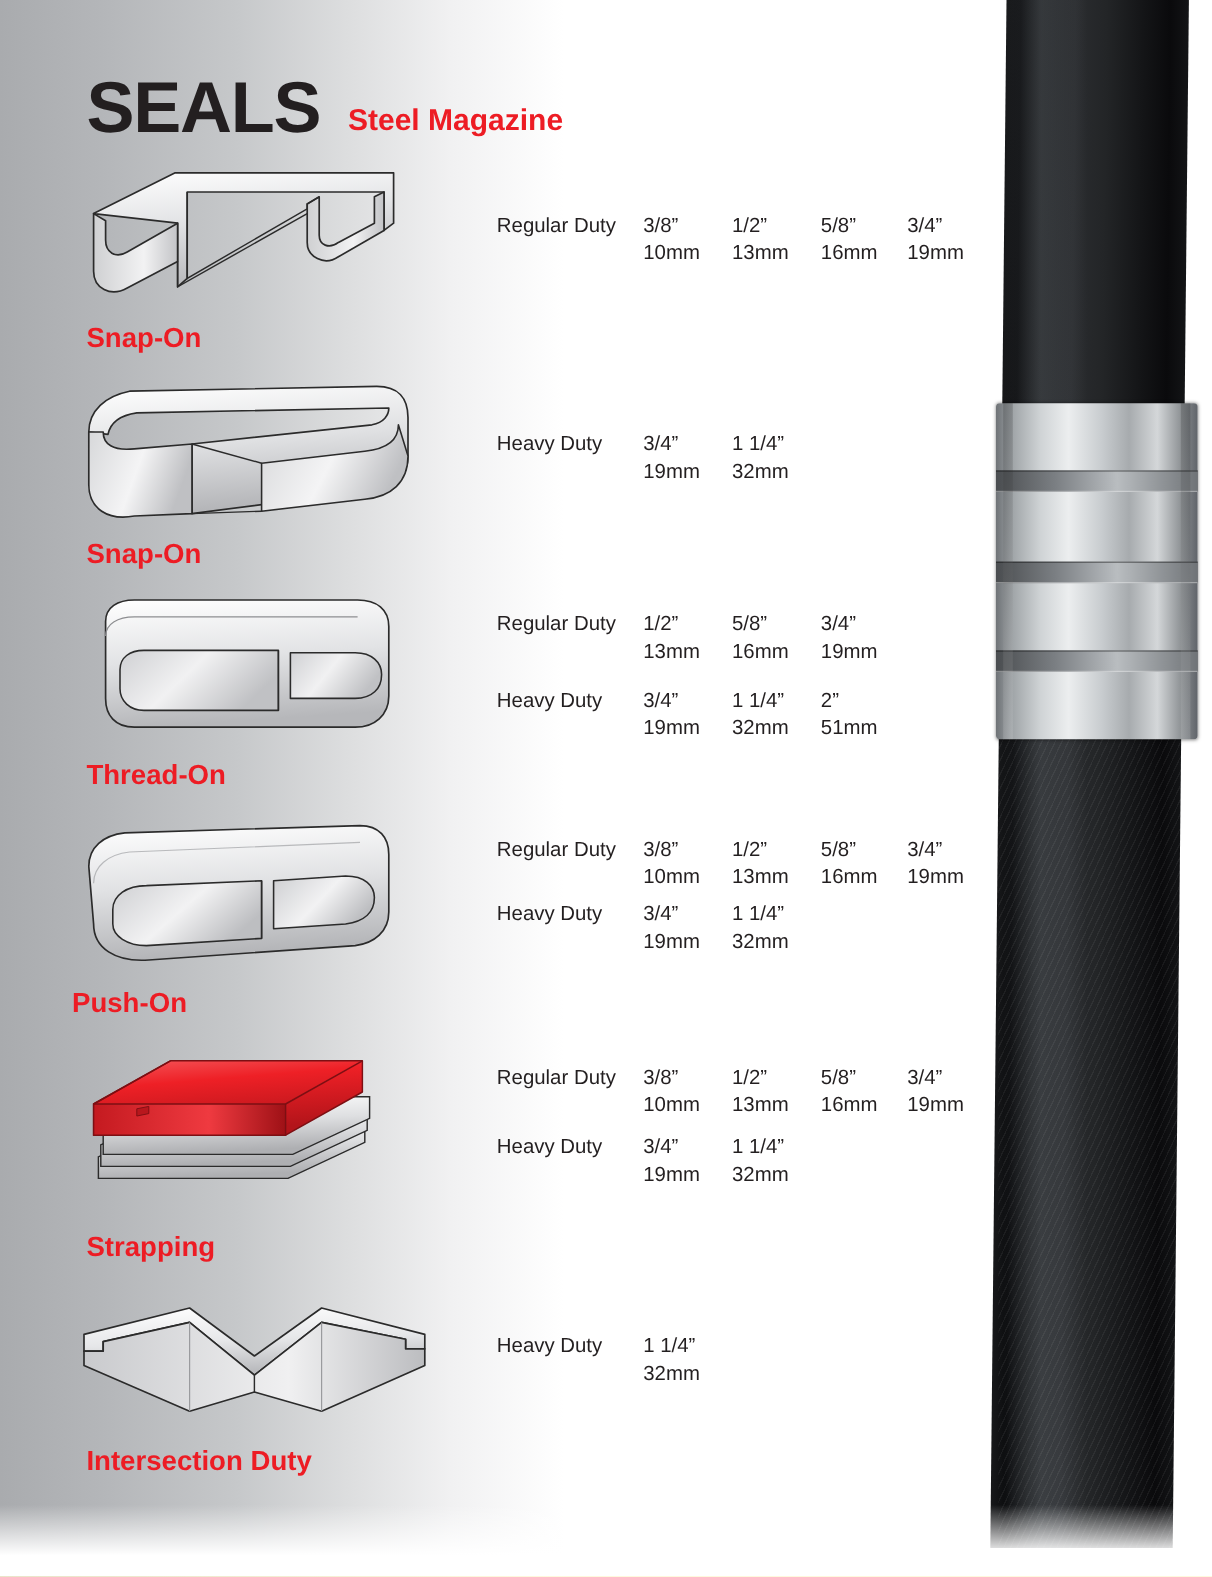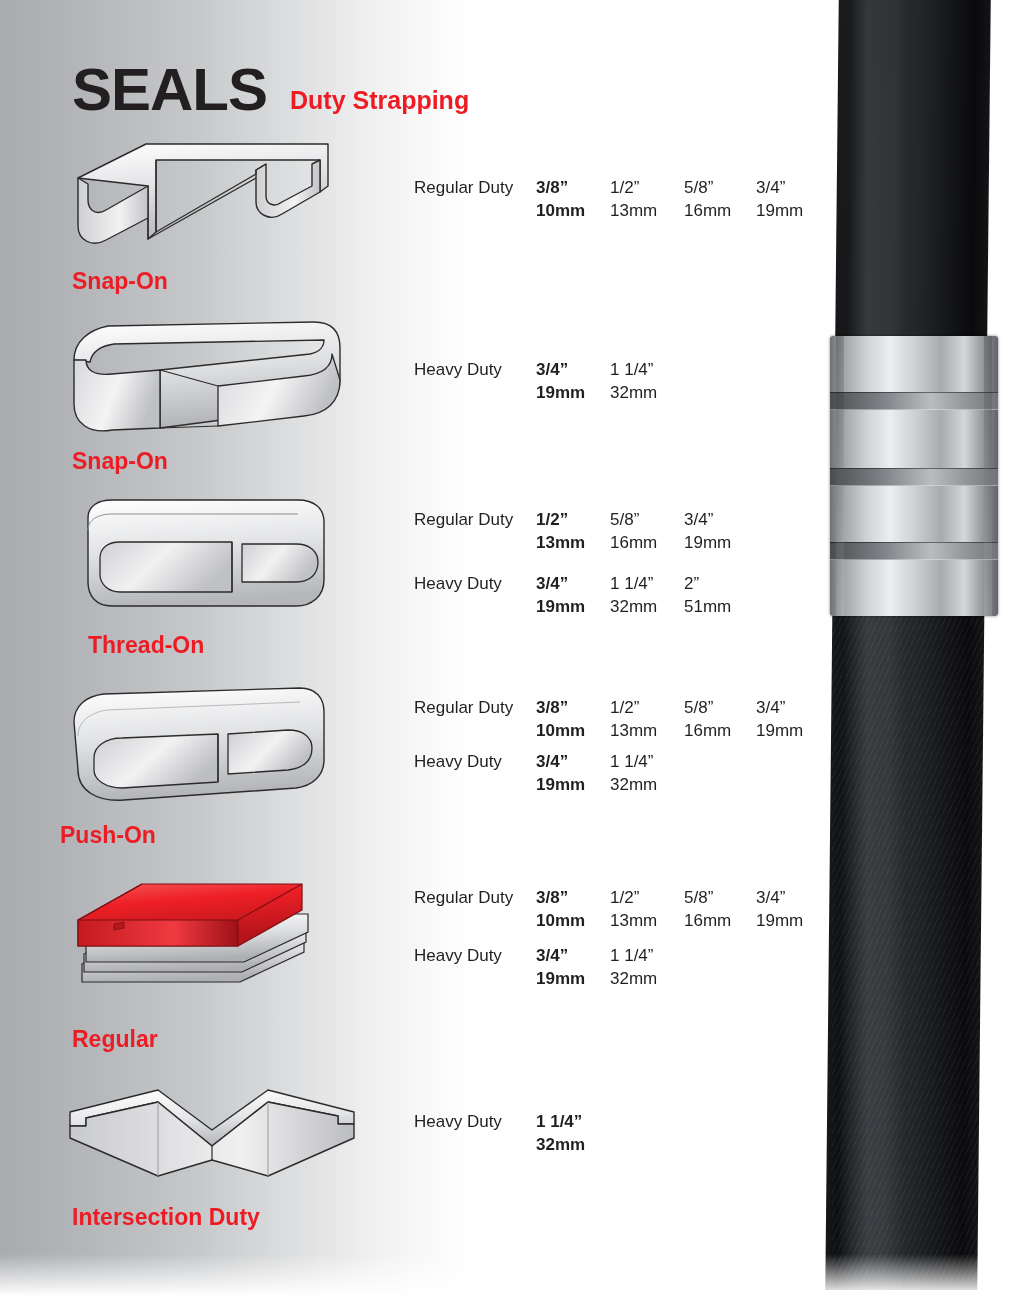--- a/index.html
+++ b/index.html
@@ -89,21 +89,21 @@
     position: absolute;
     left: 16px;
     top: 0;
     white-space: nowrap;
   }
   .spec-size {
     position: absolute;
     top: 0;
     white-space: nowrap;
   }
-  .c0 { left: 138px; font-weight: bold; }
+  .c0 { left: 138px; }
   .c1 { left: 212px; }
   .c2 { left: 286px; }
   .c3 { left: 358px; }
 
   
   #photo {
     position: absolute;
     left: 810px;
     top: 0;
     width: 200px;
@@ -158,21 +158,21 @@
 </style>
 </head>
 <body>
 
 <div id="page">
 
   <div id="bg-gradient"></div>
   <div id="bg-right"></div>
 
   <div id="title-seals">SEALS</div>
-  <div id="title-sub">Duty Strapping</div>
+  <div id="title-sub">Steel Magazine</div>
 
   <div class="row" style="top:140px;">
     <svg class="seal-art" style="left:70px; top:0;" width="270" height="120" viewBox="0 0 270 120">
       <defs>
         <linearGradient id="g1top" x1="0" y1="0" x2="0.25" y2="1">
           <stop offset="0%" stop-color="#ffffff"></stop>
           <stop offset="45%" stop-color="#e4e5e7"></stop>
           <stop offset="100%" stop-color="#b9babd"></stop>
         </linearGradient>
         <linearGradient id="g1side" x1="0" y1="0" x2="1" y2="0">
@@ -254,21 +254,21 @@
           <stop offset="50%" stop-color="#f1f1f2"></stop>
           <stop offset="100%" stop-color="#c0c1c4"></stop>
         </linearGradient>
       </defs>
       <path d="M6,22 C6,10 16,4 30,4 L216,4 C232,4 242,12 242,26 L242,84 C242,100 230,110 214,110 L30,110 C14,110 6,100 6,86 Z" fill="url(#g3top)" stroke="#2b2b2b" stroke-width="1.4" stroke-linejoin="round"></path>
       <path d="M18,62 C18,52 26,46 38,46 L150,46 L150,96 L38,96 C26,96 18,88 18,78 Z" fill="url(#g3side)" stroke="#2b2b2b" stroke-width="1.3" stroke-linejoin="round"></path>
       <path d="M160,48 L214,48 C228,48 236,56 236,66 C236,78 228,86 214,86 L160,86 Z" fill="url(#g3side)" stroke="#2b2b2b" stroke-width="1.3" stroke-linejoin="round"></path>
       <path d="M150,46 L150,96" fill="none" stroke="#2b2b2b" stroke-width="1.2"></path>
       <path d="M6,34 C6,24 16,18 30,18 L216,18" fill="none" stroke="#8d8e91" stroke-width="1"></path>
     </svg>
-    <div class="seal-label" style="left:88px; top:136px;">Thread-On</div>
+    <div class="seal-label" style="left:72px; top:136px;">Thread-On</div>
 
     <div class="spec-block" style="left:398px; top:14px;">
       <div class="spec-line">
         <span class="spec-duty">Regular Duty</span>
         <span class="spec-size c0">1/2”</span>
         <span class="spec-size c1">5/8”</span>
         <span class="spec-size c2">3/4”</span>
       </div>
       <div class="spec-line">
         <span class="spec-size c0">13mm</span>
@@ -360,21 +360,21 @@
       <path d="M14,88 L78,58 L236,58 L236,76 L172,106 L14,106 Z" fill="url(#g5grey)" stroke="#2b2b2b" stroke-width="1.2"></path>
       <path d="M16,78 L80,48 L238,48 L238,66 L174,96 L16,96 Z" fill="url(#g5grey)" stroke="#2b2b2b" stroke-width="1.2"></path>
       <path d="M18,68 L82,38 L240,38 L240,56 L176,86 L18,86 Z" fill="url(#g5grey)" stroke="#2b2b2b" stroke-width="1.2"></path>
 
       <path d="M10,44 L74,8 L234,8 L234,34 L170,70 L10,70 Z" fill="url(#g5red)" stroke="#7d0f13" stroke-width="1.2" stroke-linejoin="round"></path>
       <path d="M10,44 L10,70 L170,70 L170,44 Z" fill="url(#g5redside)" stroke="#7d0f13" stroke-width="1.2"></path>
       <path d="M170,44 L234,8" fill="none" stroke="#7d0f13" stroke-width="1.2"></path>
       <path d="M10,44 L74,8" fill="none" stroke="#7d0f13" stroke-width="1.2"></path>
       <path d="M46,48 L56,46 L56,52 L46,54 Z" fill="#b8171d" stroke="#7d0f13" stroke-width="0.8"></path>
     </svg>
-    <div class="seal-label" style="left:72px; top:150px;">Regular</div>
+    <div class="seal-label" style="left:72px; top:150px;">Strapping</div>
 
     <div class="spec-block" style="left:398px; top:12px;">
       <div class="spec-line">
         <span class="spec-duty">Regular Duty</span>
         <span class="spec-size c0">3/8”</span>
         <span class="spec-size c1">1/2”</span>
         <span class="spec-size c2">5/8”</span>
         <span class="spec-size c3">3/4”</span>
       </div>
       <div class="spec-line">

